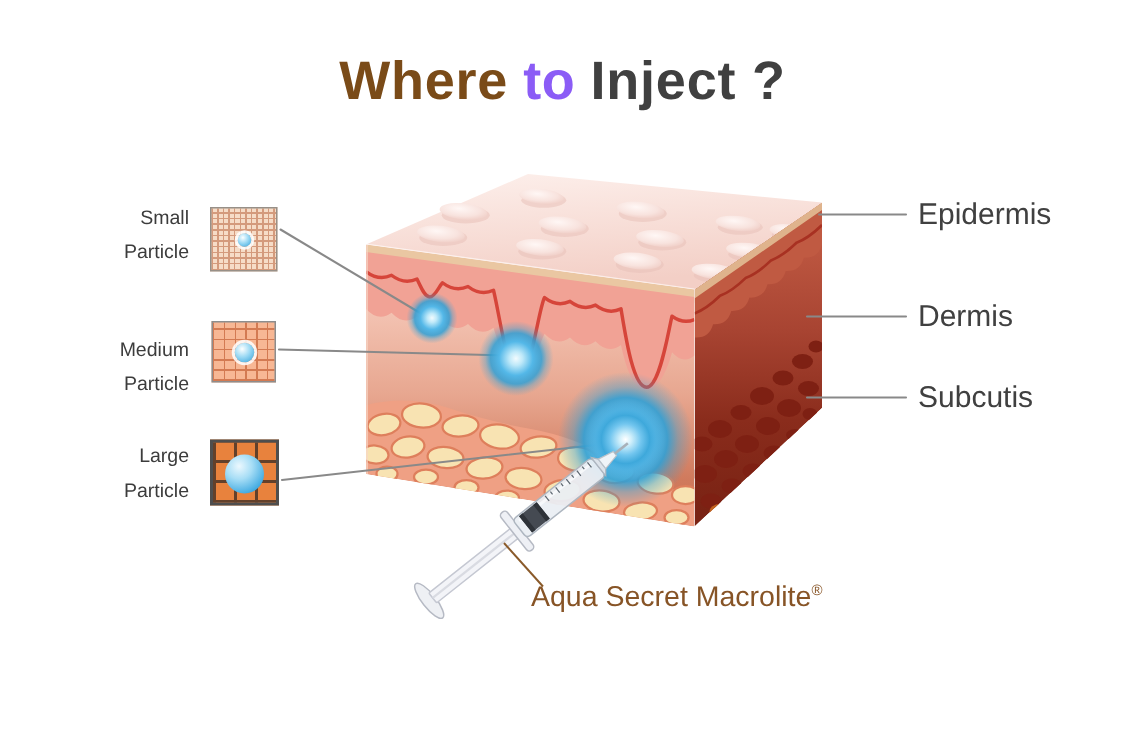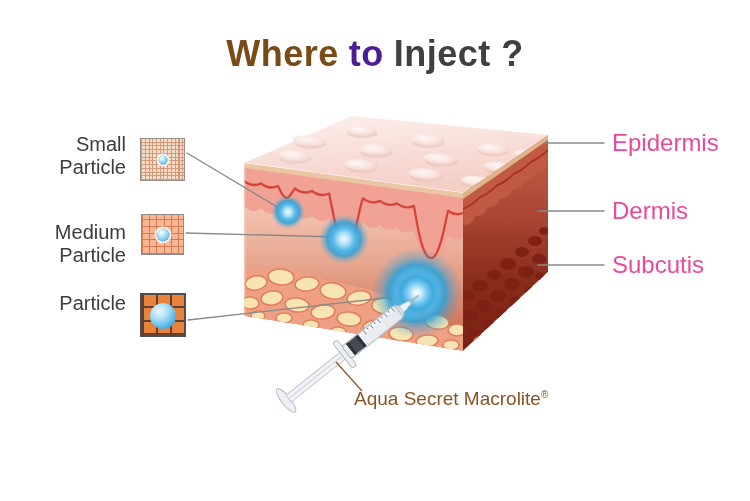--- a/index.html
+++ b/index.html
@@ -6,24 +6,24 @@
   #canvas{
     position:relative;width:750px;height:501px;background:#ffffff;overflow:hidden;
     font-family:"Liberation Sans","DejaVu Sans",sans-serif;
   }
   #canvas svg.illu{position:absolute;left:0;top:0;}
   .title{
     position:absolute;top:33px;left:0;width:100%;text-align:center;
     font-size:36px;font-weight:bold;letter-spacing:.5px;white-space:nowrap;
   }
   .title span{margin:16px 5px;}
-  .tw1{color:#7a4b18}.tw2{color:#4c1d95}.tw3{color:#404040}
+  .tw1{color:#7a4b18}.tw2{color:#8b5cf6}.tw3{color:#404040}
   .plabel{
     position:absolute;left:14px;width:112px;text-align:right;
-    font-size:20px;line-height:23px;color:#3c3c3c;
+    font-size:13px;line-height:23px;color:#3c3c3c;
   }
   #plabel-small{top:133px}
   #plabel-medium{top:221px}
   #plabel-large{top:292px}
   .picon{position:absolute;box-sizing:border-box;}
   .picon .dot{position:absolute;left:50%;top:50%;transform:translate(-50%,-50%);border-radius:50%;}
   #icon-small{
     left:140px;top:138px;width:45px;height:43px;border:1px solid #979088;background-color:#f6dcc7;
     background-image:
       repeating-linear-gradient(90deg,#d49a7c 0,#d49a7c 1px,transparent 1px,transparent 3.75px),
@@ -42,21 +42,21 @@
     background:radial-gradient(circle at 38% 32%,#fdffff 0%,#9bd9f4 45%,#2f9fd8 100%);
     box-shadow:0 0 0 2px rgba(255,255,255,.85);}
   #icon-large{
     left:140px;top:293px;width:46px;height:44px;border:2px solid #4e4e4e;background-color:#e8823d;
     background-image:
       repeating-linear-gradient(90deg,#63402a 0,#63402a 2px,transparent 2px,transparent 14px),
       repeating-linear-gradient(0deg,#63402a 0,#63402a 2px,transparent 2px,transparent 13.33px);
   }
   #icon-large .dot{width:26px;height:26px;top:calc(50% + 1px);
     background:radial-gradient(circle at 36% 30%,#ecf8fe 0%,#a8def6 35%,#44ace2 75%,#1c7fb8 100%);}
-  .llabel{position:absolute;left:612px;font-size:24px;line-height:24px;color:#ec4899;white-space:nowrap;}
+  .llabel{position:absolute;left:612px;font-size:20px;line-height:24px;color:#404040;white-space:nowrap;}
   #llabel-epidermis{top:131px}
   #llabel-dermis{top:199px}
   #llabel-subcutis{top:253px}
   .product{position:absolute;left:354px;top:388px;font-size:19px;color:#875426;white-space:nowrap;}
   .product sup{font-size:10px;}
 </style>
 </head>
 <body>
 
 <div id="canvas">
@@ -285,20 +285,21 @@
 
   <div class="plabel" id="plabel-small">
     <div>Small</div>
     <div>Particle</div>
   </div>
   <div class="plabel" id="plabel-medium">
     <div>Medium</div>
     <div>Particle</div>
   </div>
   <div class="plabel" id="plabel-large">
+    <div>Large</div>
     <div>Particle</div>
   </div>
 
   <div class="picon" id="icon-small">
     <div class="dot"></div>
   </div>
   <div class="picon" id="icon-medium">
     <div class="dot"></div>
   </div>
   <div class="picon" id="icon-large">

